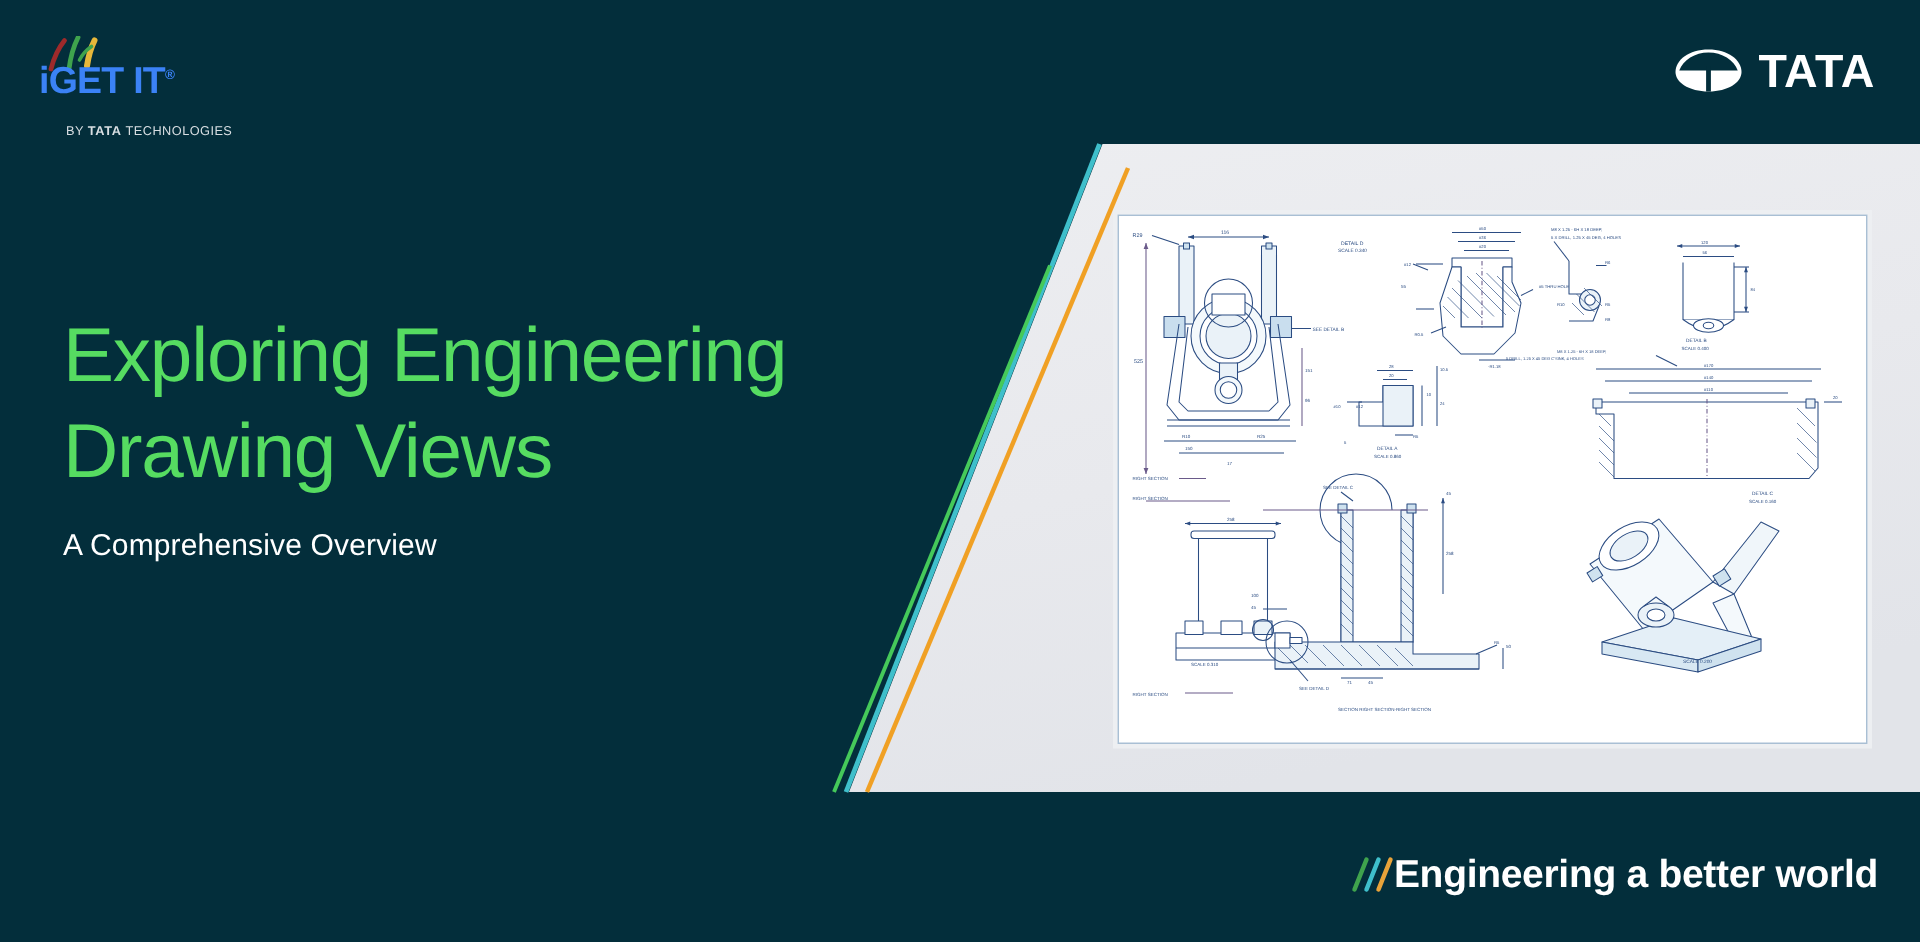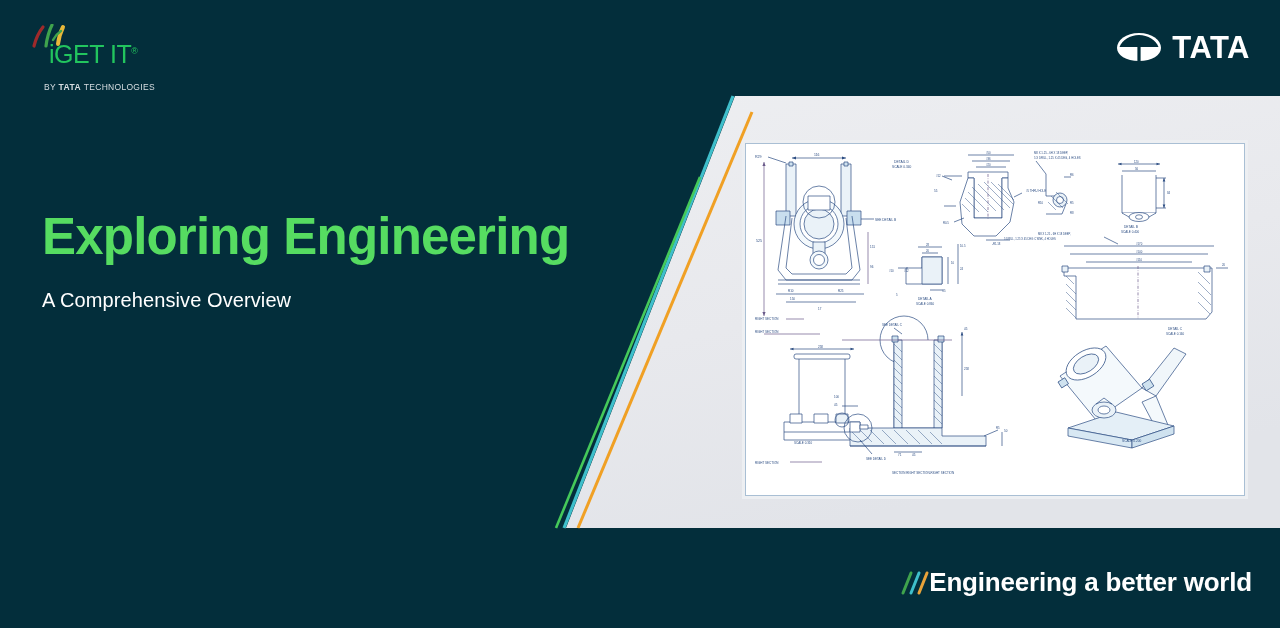--- a/index.html
+++ b/index.html
@@ -27,22 +27,22 @@
     overflow:hidden;
   }
   .sheet-inner{ position:absolute; inset:0; }
 
   
   .logo{
     position:absolute; left:26px; top:24px; width:160px; height:50px;
   }
   .logo-sparks{ position:absolute; left:6px; top:0px; width:44px; height:24px; }
   .logo-main{
-    position:absolute; left:23px; top:18px;
-    color:#22c55e; font-size:25px; font-weight:normal; letter-spacing:-0.5px;
+    position:absolute; left:0; top:18px;
+    color:#3b82f6; font-size:25px; font-weight:bold; letter-spacing:-0.5px;
     line-height:1; white-space:nowrap;
     font-family:"Liberation Sans", sans-serif;
   }
   .logo-main .i-glyph{ font-size:25px; }
   .logo-main .reg{ font-size:9px; vertical-align:super; }
   .logo-sub{
     position:absolute; left:18px; top:58px;
     color:#D8DEE2; font-size:8.5px; letter-spacing:0.3px; white-space:nowrap;
     font-family:"Liberation Sans", sans-serif;
   }
@@ -58,21 +58,21 @@
     font-family:"Liberation Sans", sans-serif; line-height:1;
   }
 
   
   .headline{
     position:absolute; left:42px; top:205px; width:620px;
   }
   .title{
     color:#56DC61;
     font-size:51px;
-    font-weight:bold;
+    font-weight:normal;
     line-height:1.25;
     letter-spacing:-0.8px;
     font-family:"Liberation Sans", sans-serif;
   }
   .subtitle{
     margin-top:20px;
     color:#FFFFFF;
     font-size:20px;
     font-weight:normal;
     letter-spacing:0.1px;
@@ -404,20 +404,21 @@
       <path d="M23 3 C10 3 1 10 1 18 C1 25 10 31 23 31 C36 31 45 25 45 18 C45 10 36 3 23 3 Z" fill="#FFFFFF"></path>
       <path d="M23 5 C14 5 6 10 3.5 17 L42.5 17 C40 10 32 5 23 5 Z" fill="#032E3B"></path>
       <rect x="21.4" y="14" width="3.2" height="17" fill="#032E3B"></rect>
     </svg>
     <div class="tata-word">TATA</div>
   </div>
 
   <div class="headline">
     <div class="title">
       <div>Exploring Engineering</div>
+      <div>Drawing Views</div>
     </div>
     <div class="subtitle">A Comprehensive Overview</div>
   </div>
 
   <div class="tagline">
     <svg class="tagline-slashes" width="34" height="24" viewBox="0 0 34 24">
       <path d="M8 22 L16 2" stroke="#3FA34D" stroke-width="3" stroke-linecap="round"></path>
       <path d="M16 22 L24 2" stroke="#3FBFCB" stroke-width="3" stroke-linecap="round"></path>
       <path d="M24 22 L32 2" stroke="#E8A33A" stroke-width="3" stroke-linecap="round"></path>
     </svg>

